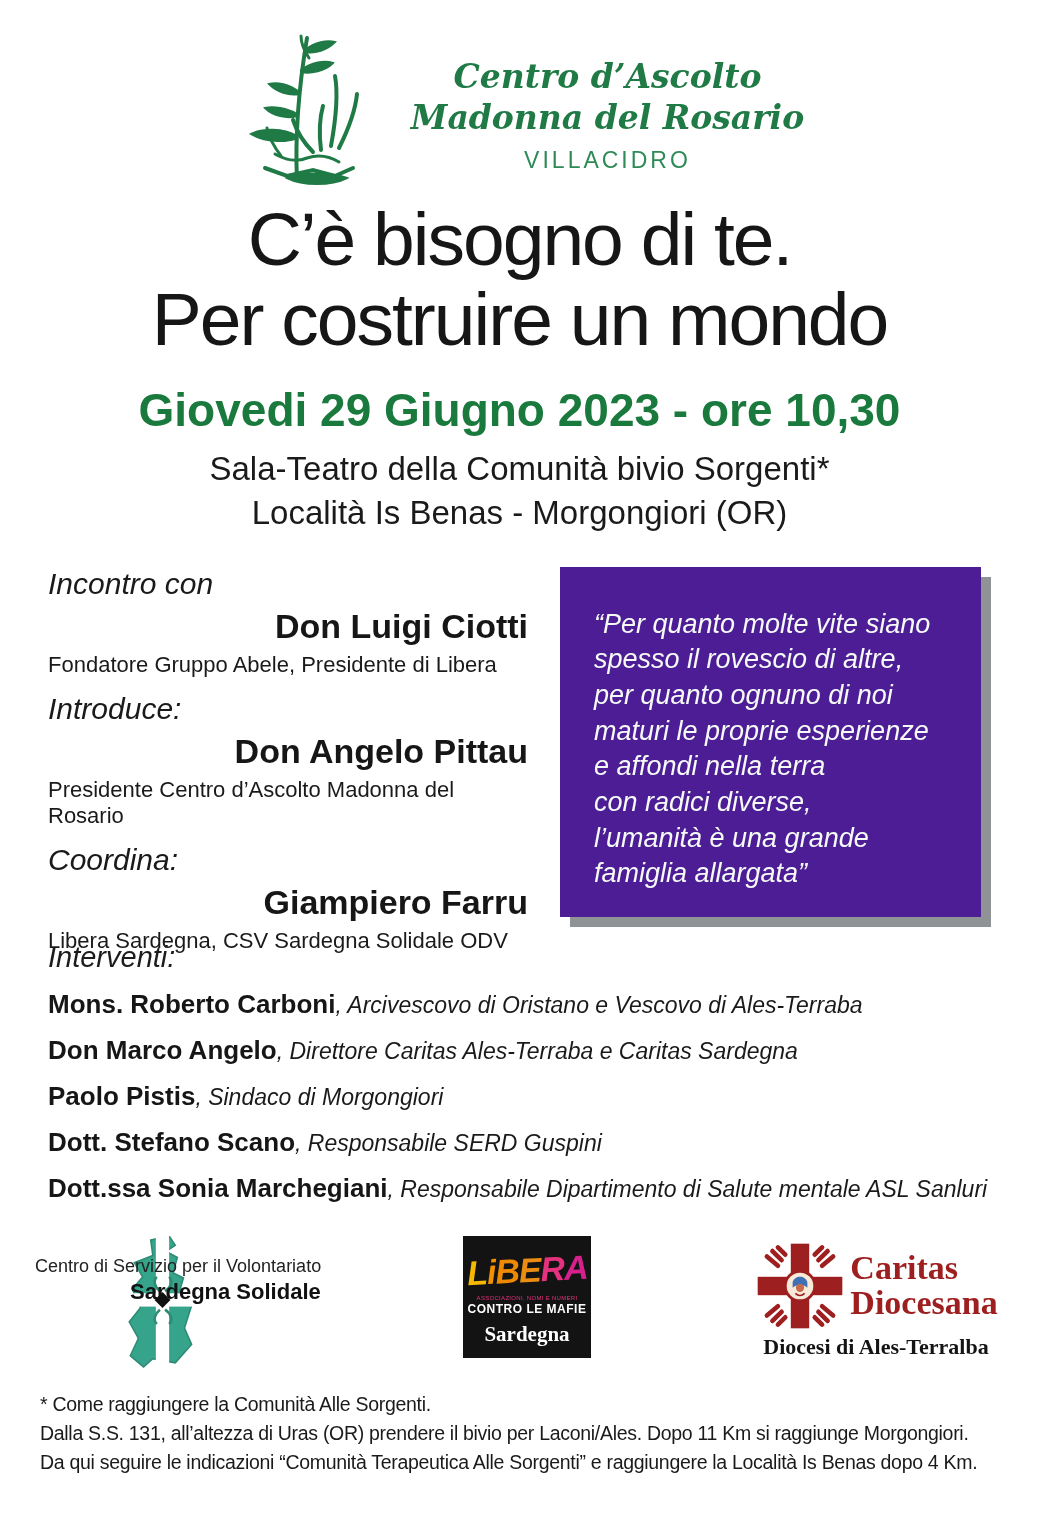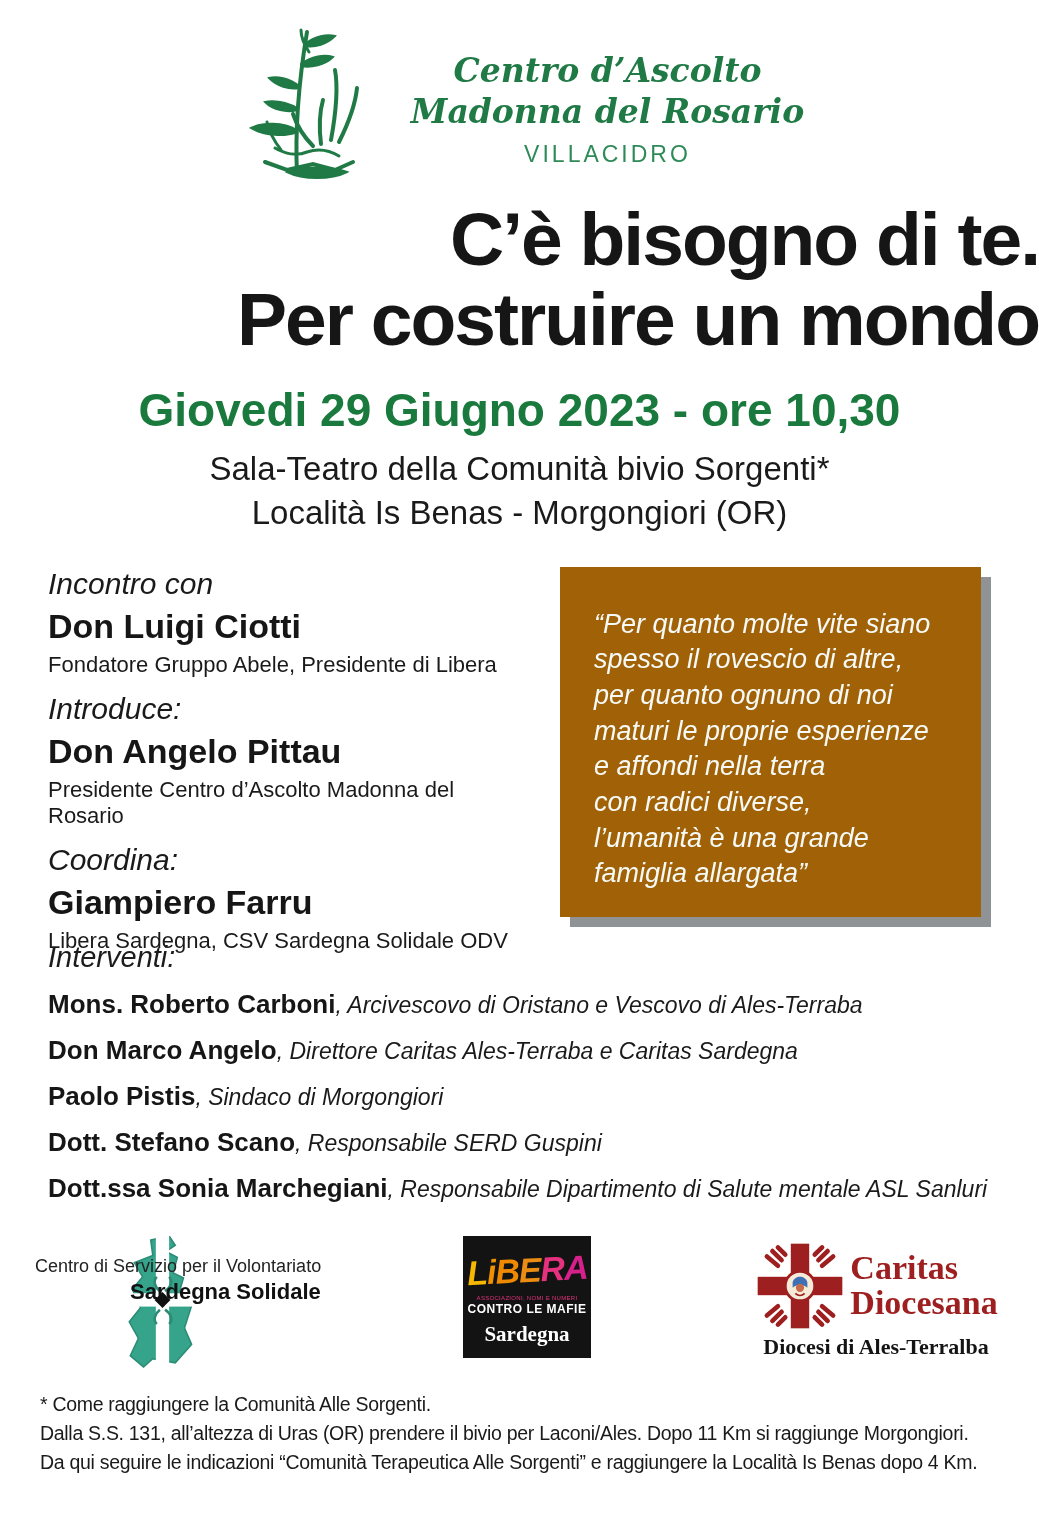--- a/index.html
+++ b/index.html
@@ -6,46 +6,46 @@
   html,body { width:1039px; height:1536px; overflow:hidden; }
   body {
     background:#ffffff;
     font-family:"Liberation Sans", sans-serif;
     color:#1c1c1c;
     position:relative;
   }
   .poster { width:1039px; height:1536px; position:relative; }
 
   
-  .header { display:flex; justify-content:center; align-items:flex-start; gap:26px; padding-top:22px; height:190px; }
+  .header { display:flex; justify-content:center; align-items:flex-start; gap:26px; padding-top:28px; height:190px; }
   .plant { width:150px; height:160px; flex:0 0 auto; }
   .logo-text { text-align:center; padding-top:28px; }
   .script-line {
     font-family:"DejaVu Serif", serif;
     font-style:italic; font-weight:bold;
     color:#1f7a45; font-size:33px; line-height:1.25;
   }
   .villacidro { color:#2e8b57; font-size:23px; letter-spacing:3px; margin-top:8px; font-weight:400; }
 
   
-  .title { text-align:right; margin-top:10px; font-weight:bold; font-size:75px; line-height:1.06; letter-spacing:-2px; color:#161616; }
+  .title { text-align:center; margin-top:10px; font-weight:normal; font-size:75px; line-height:1.06; letter-spacing:-2px; color:#161616; }
 
   
   .date { text-align:center; margin-top:24px; color:#1a7a3e; font-weight:bold; font-size:46px; }
   .venue { text-align:center; margin-top:10px; font-size:33px; line-height:1.33; color:#1a1a1a; }
 
   
   .main-row { display:flex; margin-top:32px; padding-left:48px; height:352px; }
   .speakers { width:480px; flex:0 0 auto; }
   .sec-label { font-style:italic; font-size:30px; color:#1a1a1a; }
-  .sec-name { font-weight:bold; font-size:34px; margin-top:6px; color:#161616; }
+  .sec-name { font-weight:bold; font-size:34px; margin-top:6px; color:#161616;text-align:right; }
   .sec-role { font-size:22px; margin-top:6px; margin-bottom:14px; color:#1a1a1a; }
   .quote-box {
     width:421px; height:350px; margin-left:auto; margin-right:58px;
-    background:#a16207;
+    background:#4c1d95;
     box-shadow:10px 10px 0 0 #8f9396;
     color:#f6faf7; font-style:italic;
     font-size:27px; line-height:1.32;
     padding:40px 10px 0 34px;
   }
 
   
   .interventi { padding-left:48px; margin-top:22px; }
   .interventi-heading { font-style:italic; font-size:29px; }
   .interventi-row { margin-top:15px; font-size:26px; white-space:nowrap; }

